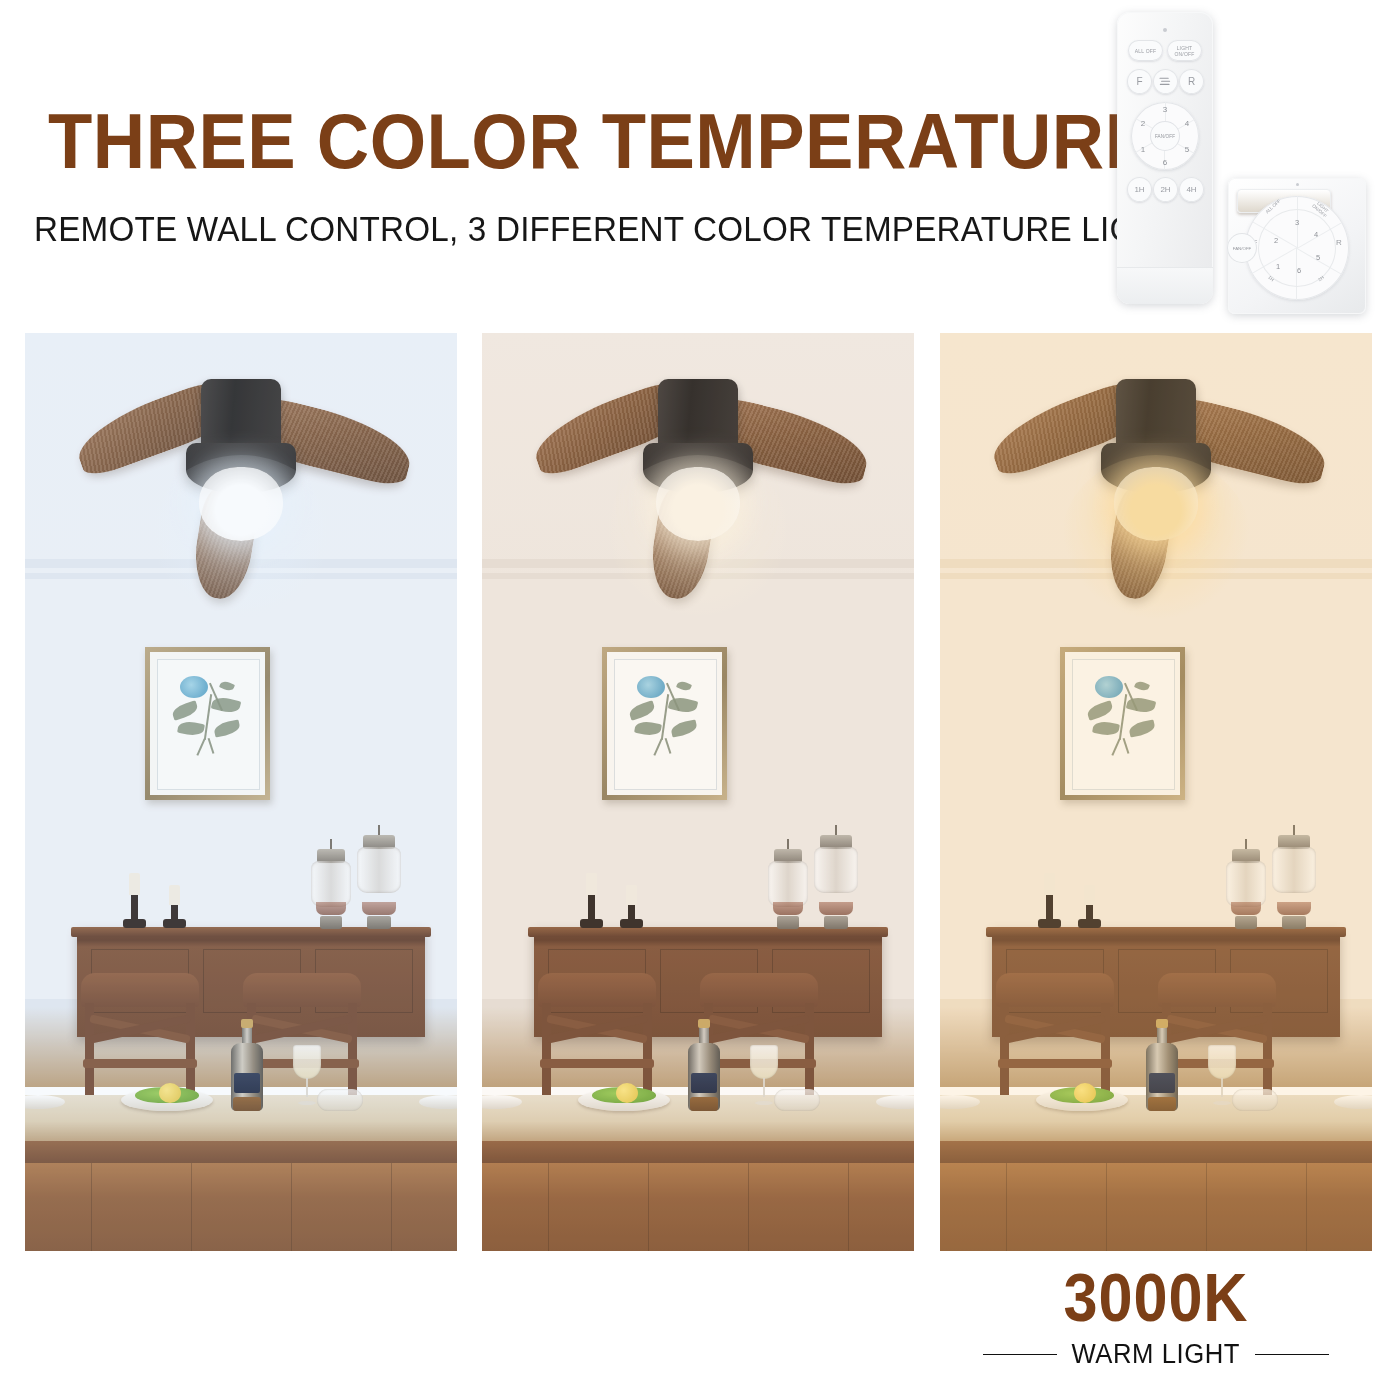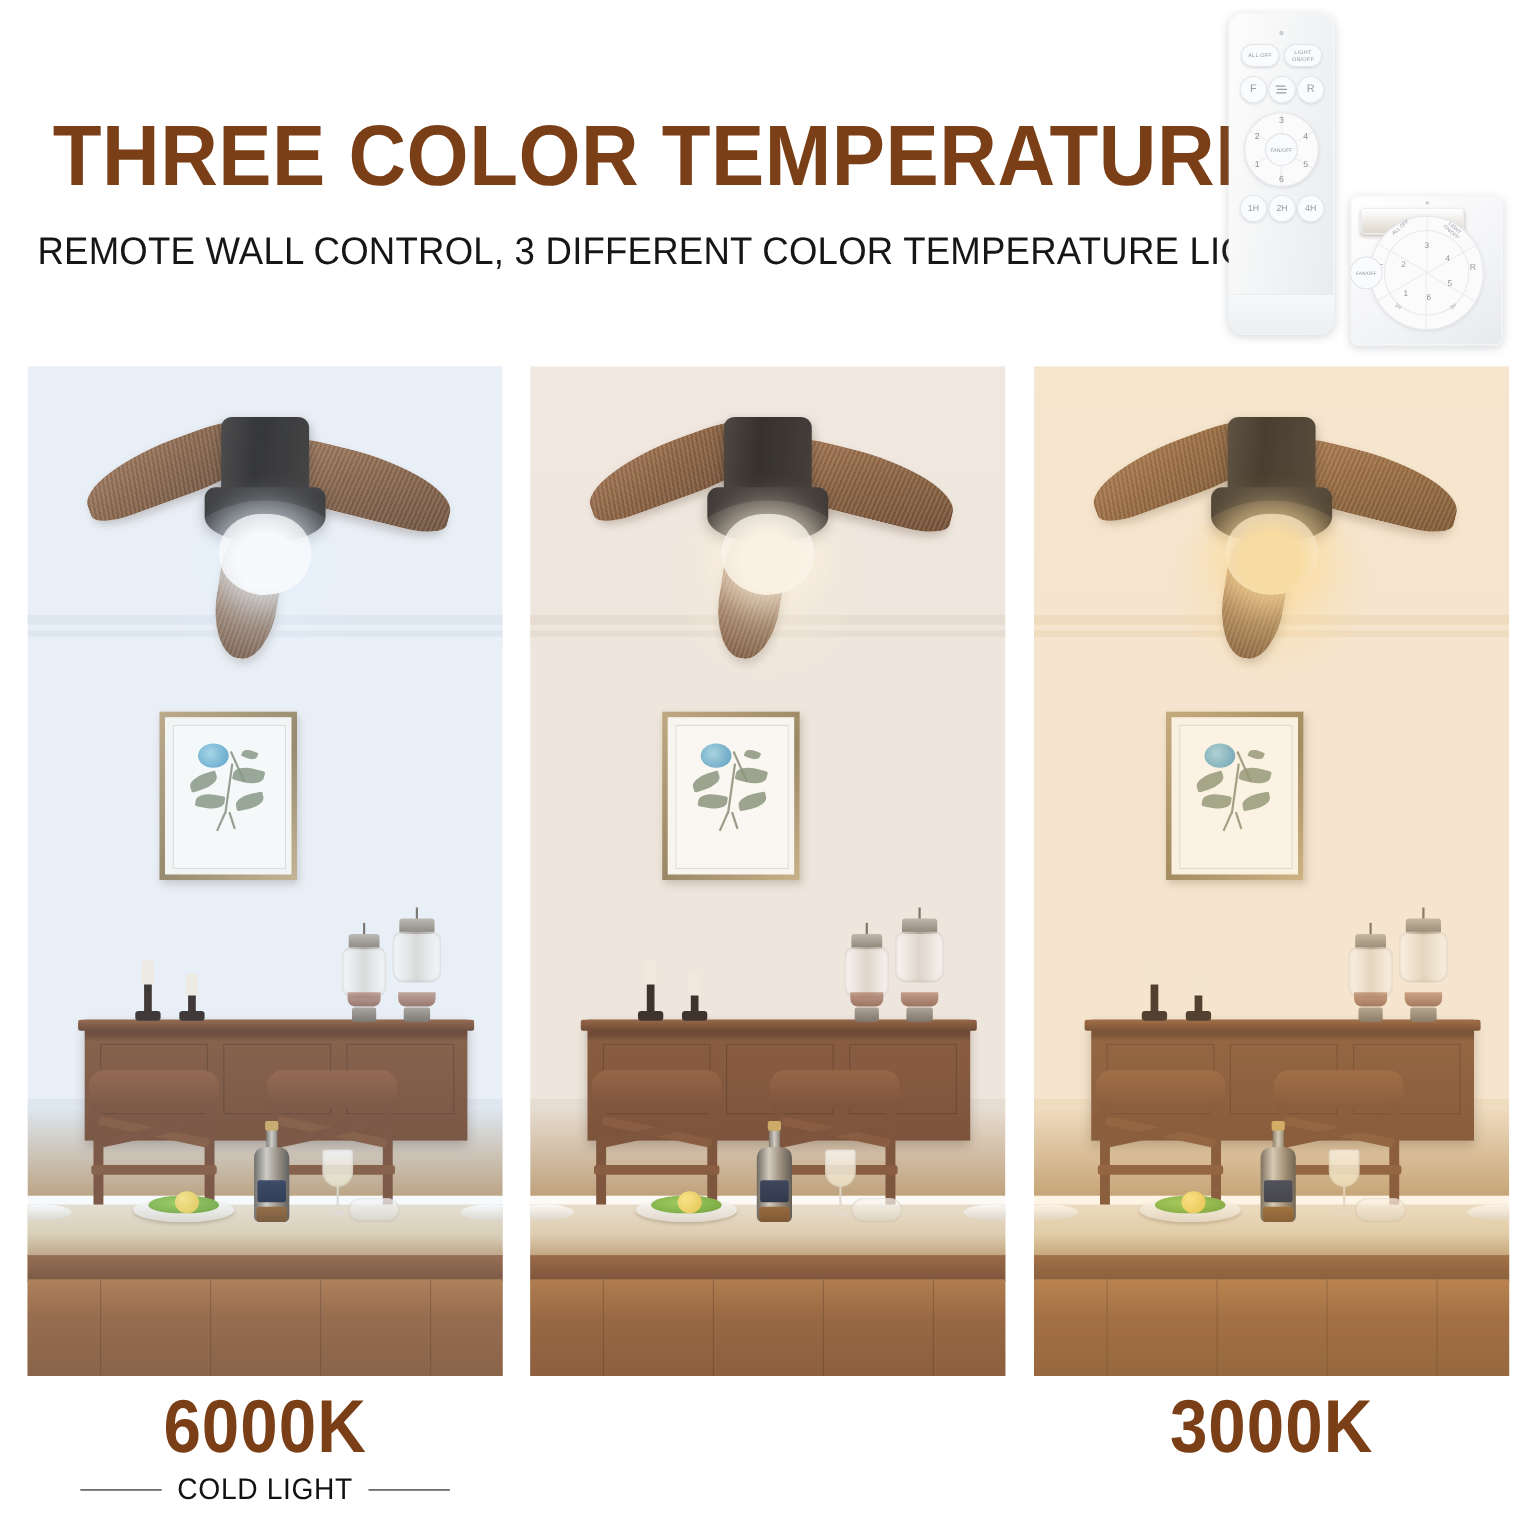--- a/index.html
+++ b/index.html
@@ -724,26 +724,23 @@
                   box-shadow:0 0 26px 10px rgba(255,224,160,0.60);"></div>
     </div>
 
     <div style="position:absolute;inset:0;background:rgba(245,205,140,0.22);pointer-events:none;"></div>
   </div>
       </div>
 
   </div>
 
   <div class="caps">
-    <div class="cap c1">
-      <div class="kelvin">6000K</div>
+    <div class="cap c3">
+      <div class="kelvin">3000K</div>
       <div class="lightname">
         <span class="rule"></span>
-        <span class="txt">COLD LIGHT</span>
+        <span class="txt">WARM LIGHT</span>
         <span class="rule"></span>
       </div>
     </div>
-    <div class="cap c3">
-      <div class="kelvin">3000K</div>
-    </div>
   </div>
 
 </div>
 
 </body></html>

